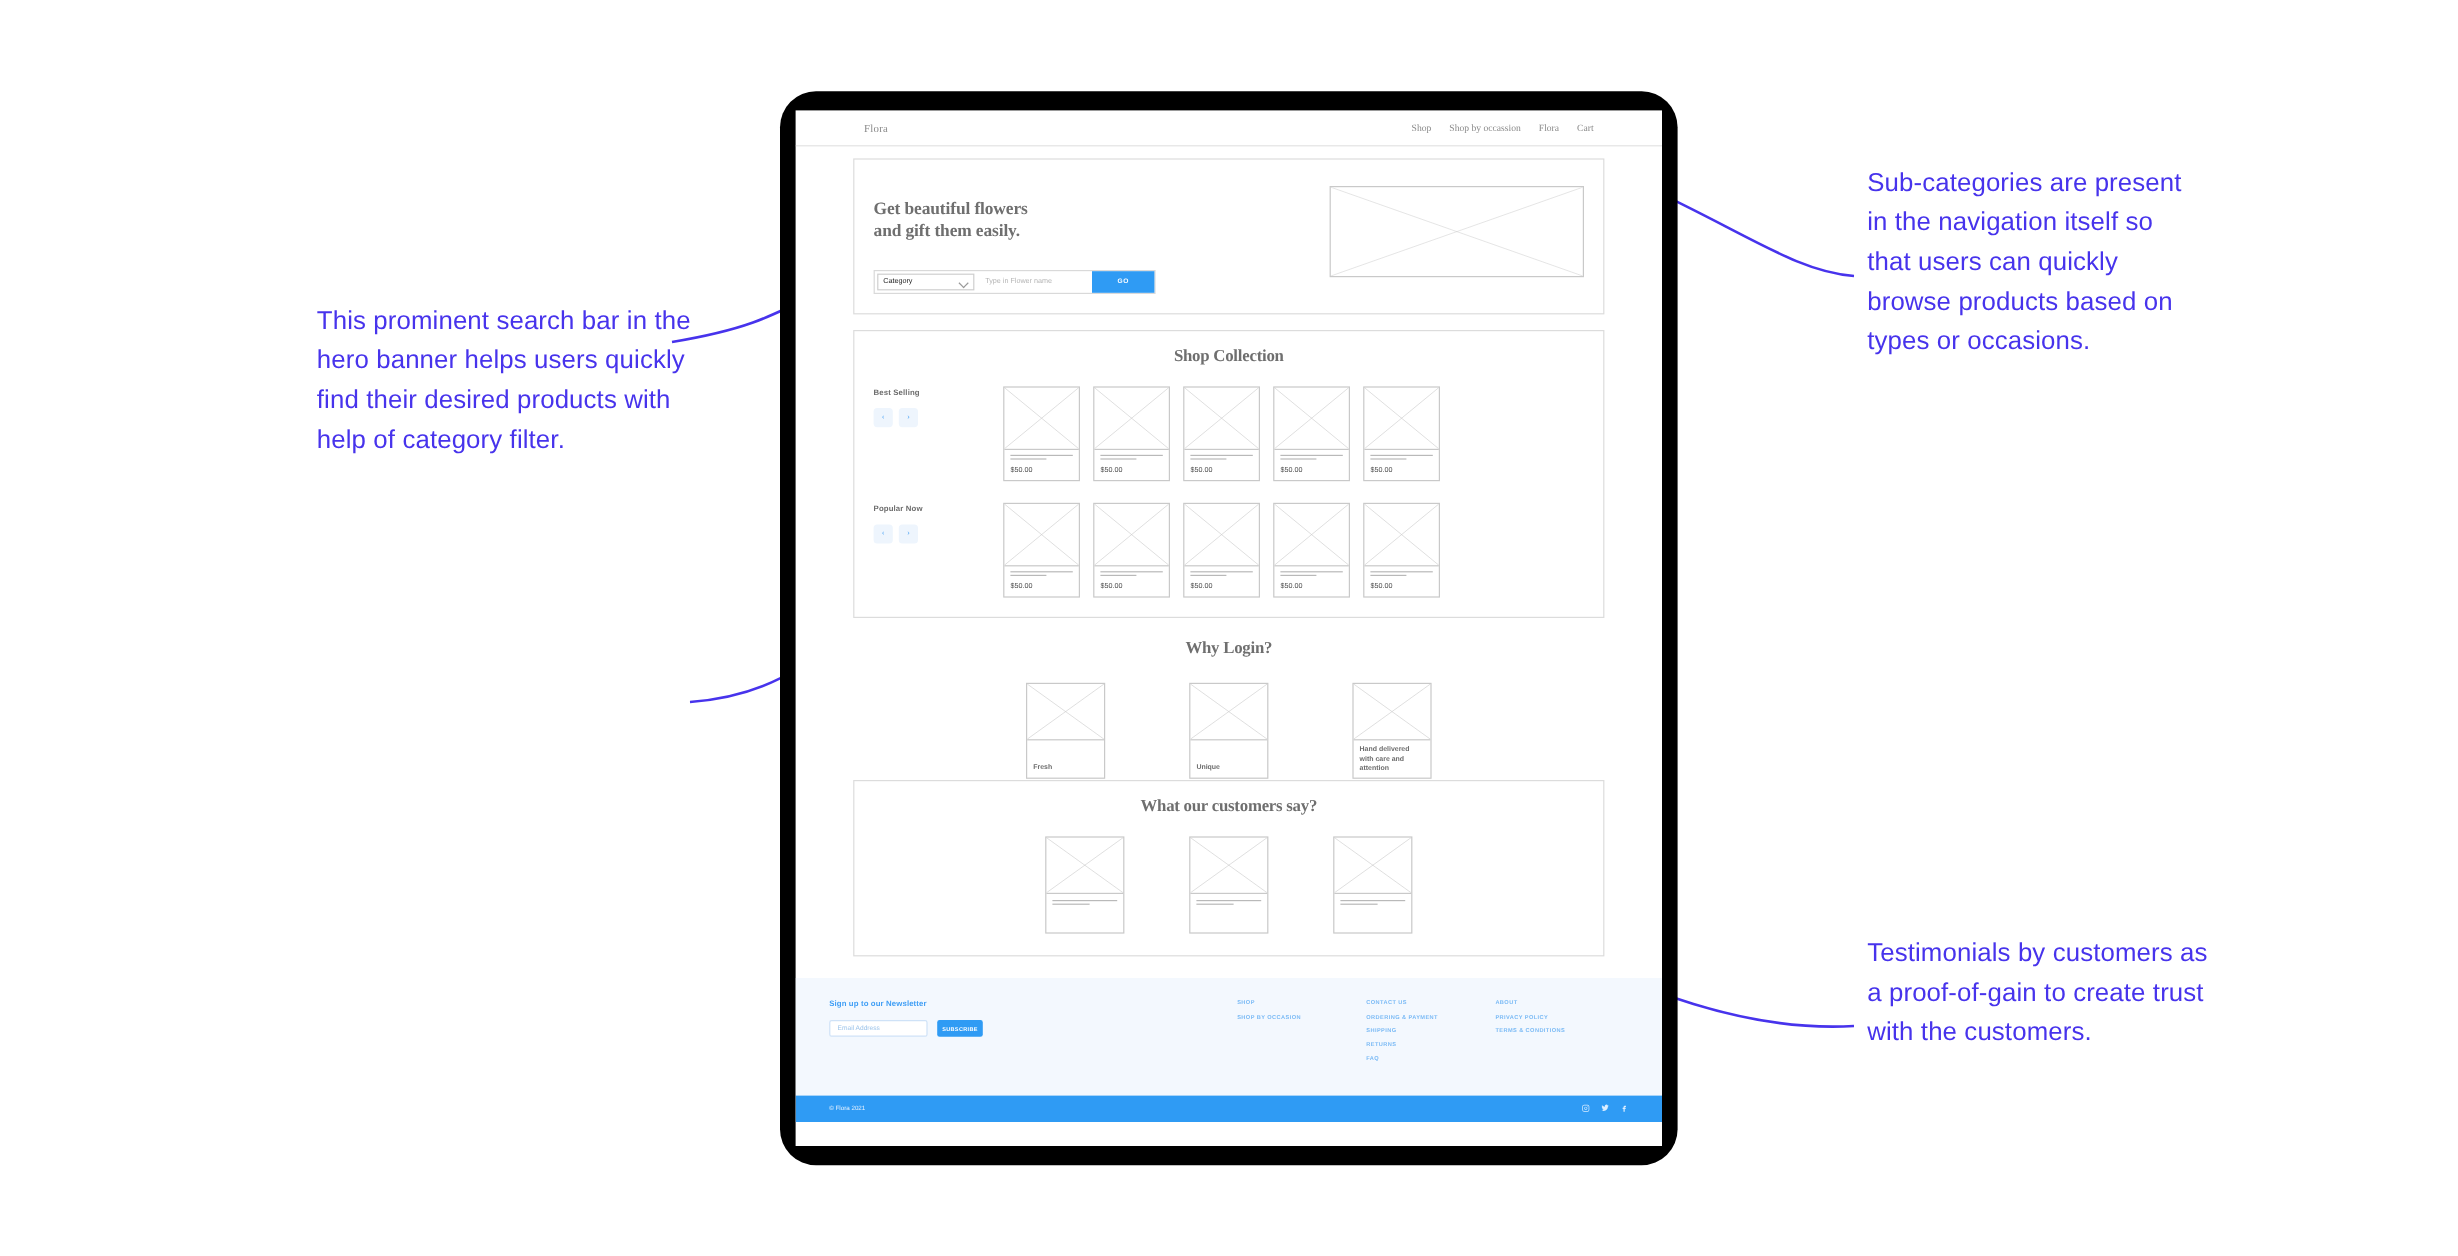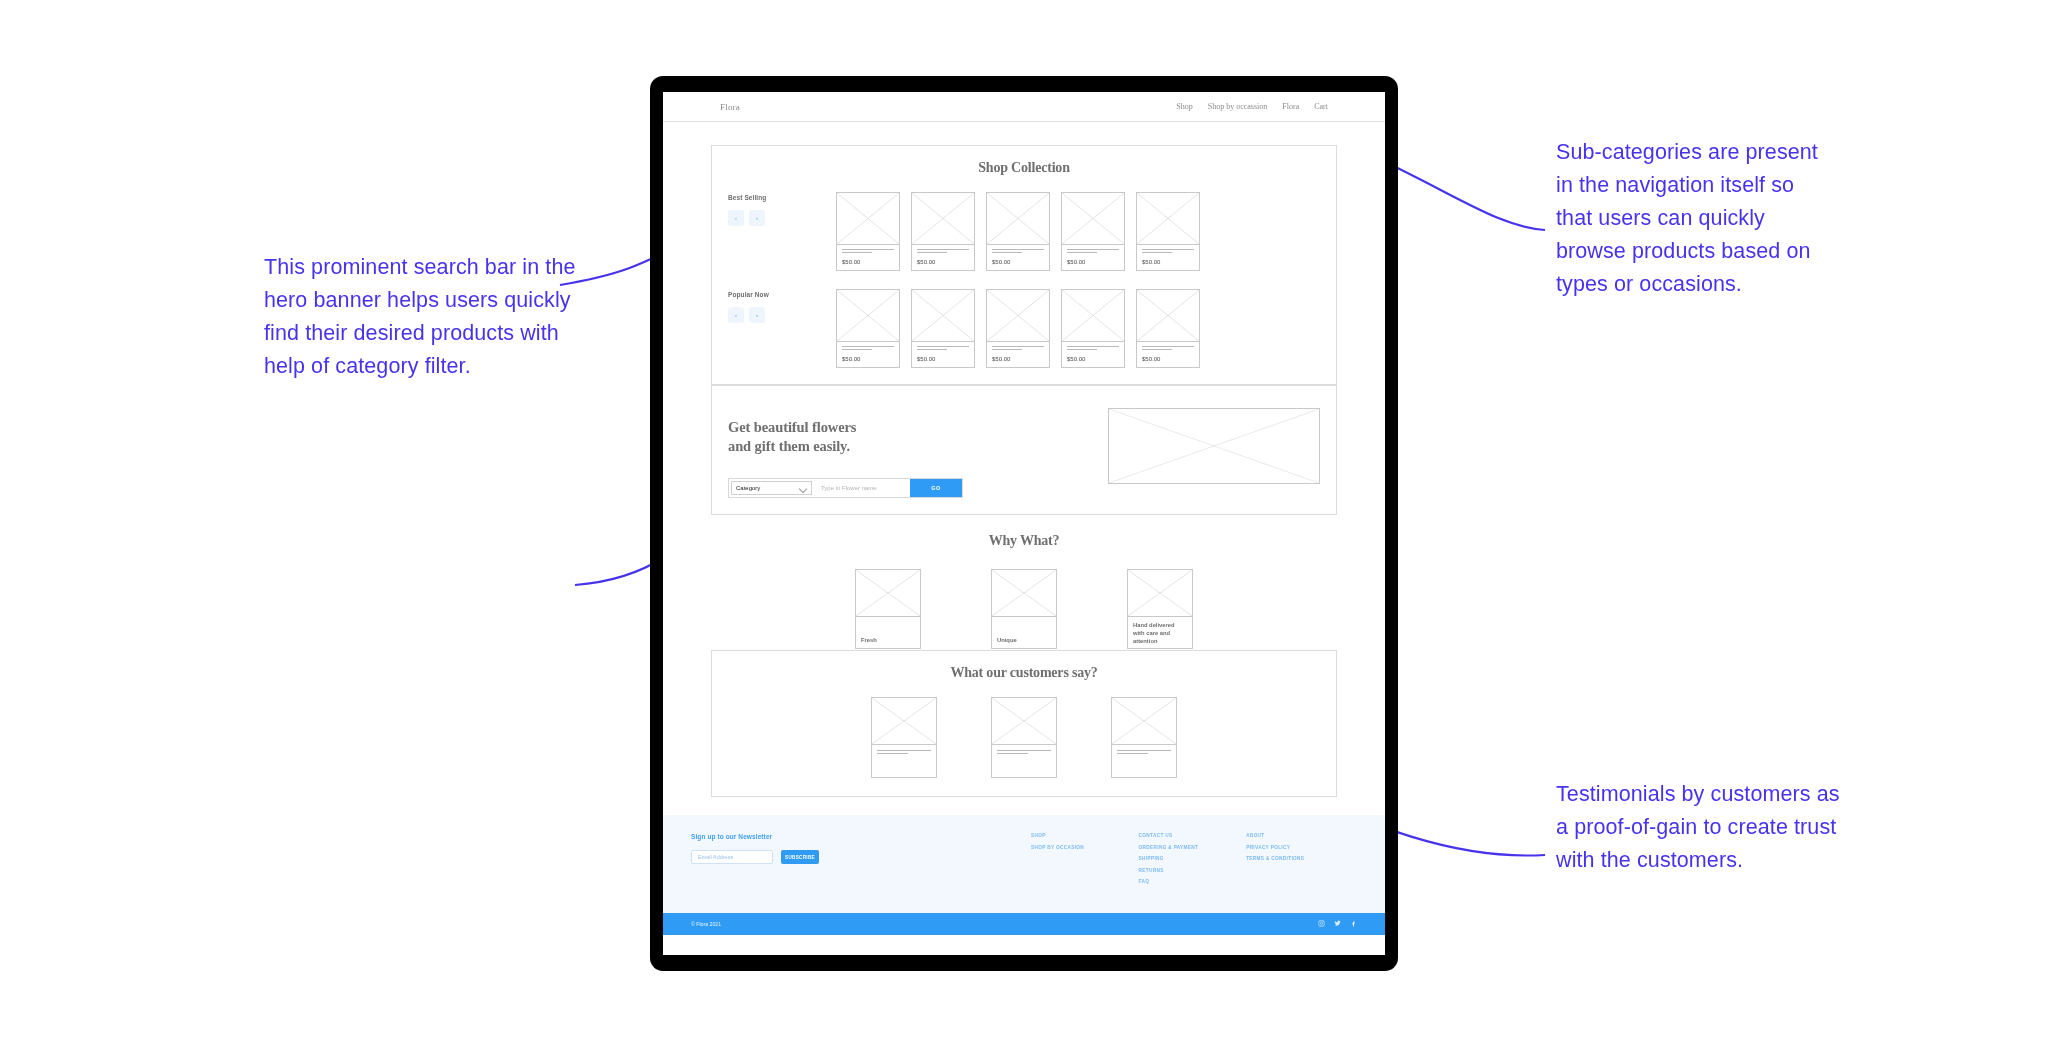--- a/index.html
+++ b/index.html
@@ -27,21 +27,21 @@
   #annot-subcat   { left: 1556px; top: 136px; width: 275px; }
   #annot-testi    { left: 1556px; top: 778px; width: 285px; }
 
   .arrow-svg { position: absolute; left: 0; top: 0; width: 2048px; height: 1047px; pointer-events: none; }
 
   
   .tablet {
     position: absolute; left: 650px; top: 76px;
     width: 748px; height: 895px;
     background: #000000;
-    border-radius: 13px;
+    border-radius: 30px;
     padding: 16px 13px;
   }
   .screen {
     width: 100%; height: 100%;
     background: #ffffff;
     overflow: hidden;
     position: relative;
   }
 
   
@@ -198,20 +198,44 @@
         <div class="nav-links">
           <span>Shop</span>
           <span>Shop by occassion</span>
           <span>Flora</span>
           <span>Cart</span>
         </div>
       </div>
 
       <div class="page">
 
+        <div class="panel hero">
+          <div class="hero-left">
+            <div class="hero-title">
+              <div>Get beautiful flowers</div>
+              <div>and gift them easily.</div>
+            </div>
+            <div class="searchbar">
+              <div class="sb-select">
+                <span>Category</span>
+                <i class="chev"></i>
+              </div>
+              <div class="sb-input">Type in Flower name</div>
+              <div class="sb-go">GO</div>
+            </div>
+          </div>
+          <div class="hero-right">
+            <div class="ph" style="width:212px;height:76px;">
+              <svg viewBox="0 0 100 100" preserveAspectRatio="none">
+                  <path d="M0,0 L100,100 M100,0 L0,100" stroke="#c9c9c9" stroke-width="0.4" vector-effect="non-scaling-stroke"></path>
+                </svg>
+            </div>
+          </div>
+        </div>
+
         <div class="panel collection">
           <div class="sec-title">Shop Collection</div>
 
           <div class="shelf">
             <div class="shelf-side">
               <div class="shelf-label">Best Selling</div>
               <div class="arrows">
                 <div class="arrow-btn">‹</div>
                 <div class="arrow-btn">›</div>
               </div>
@@ -346,46 +370,22 @@
                 <div class="card-body">
                   <div class="bar w100"></div>
                   <div class="bar w60"></div>
                   <div class="card-price">$50.00</div>
                 </div>
               </div>
             </div>
           </div>
         </div>
 
-        <div class="panel hero">
-          <div class="hero-left">
-            <div class="hero-title">
-              <div>Get beautiful flowers</div>
-              <div>and gift them easily.</div>
-            </div>
-            <div class="searchbar">
-              <div class="sb-select">
-                <span>Category</span>
-                <i class="chev"></i>
-              </div>
-              <div class="sb-input">Type in Flower name</div>
-              <div class="sb-go">GO</div>
-            </div>
-          </div>
-          <div class="hero-right">
-            <div class="ph" style="width:212px;height:76px;">
-              <svg viewBox="0 0 100 100" preserveAspectRatio="none">
-                  <path d="M0,0 L100,100 M100,0 L0,100" stroke="#c9c9c9" stroke-width="0.4" vector-effect="non-scaling-stroke"></path>
-                </svg>
-            </div>
-          </div>
-        </div>
-
         <div class="why">
-          <div class="sec-title">Why What?</div>
+          <div class="sec-title">Why Login?</div>
           <div class="why-cards">
             <div class="why-card">
               <div class="why-img">
                   <svg viewBox="0 0 100 100" preserveAspectRatio="none">
                     <path d="M0,0 L100,100 M100,0 L0,100" stroke="#c9c9c9" stroke-width="0.5" vector-effect="non-scaling-stroke"></path>
                   </svg>
                 </div>
               <div class="why-body">
                 <div class="why-text">Fresh</div>
               </div>

